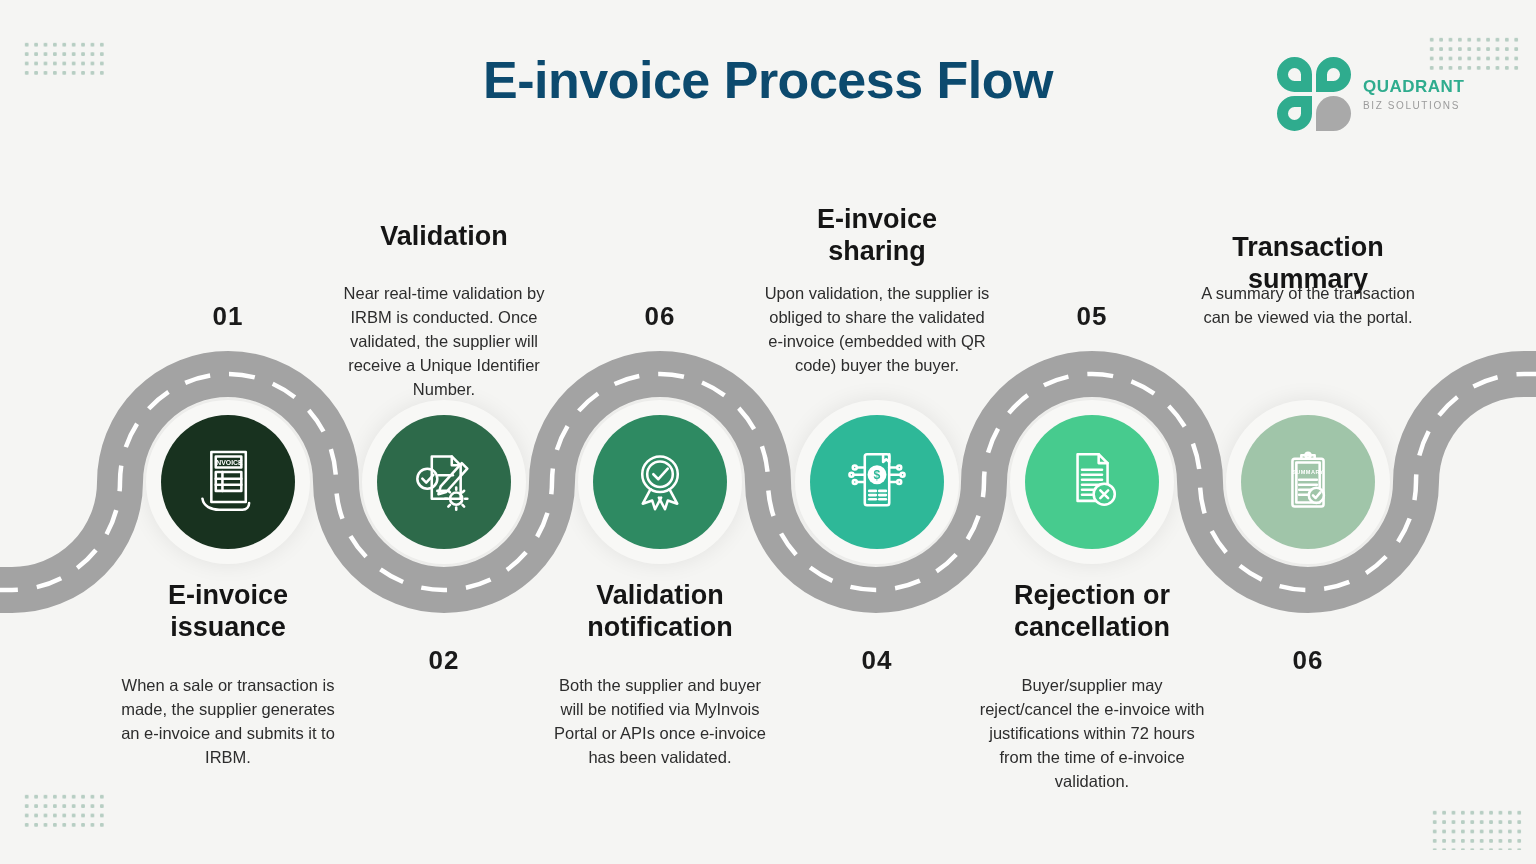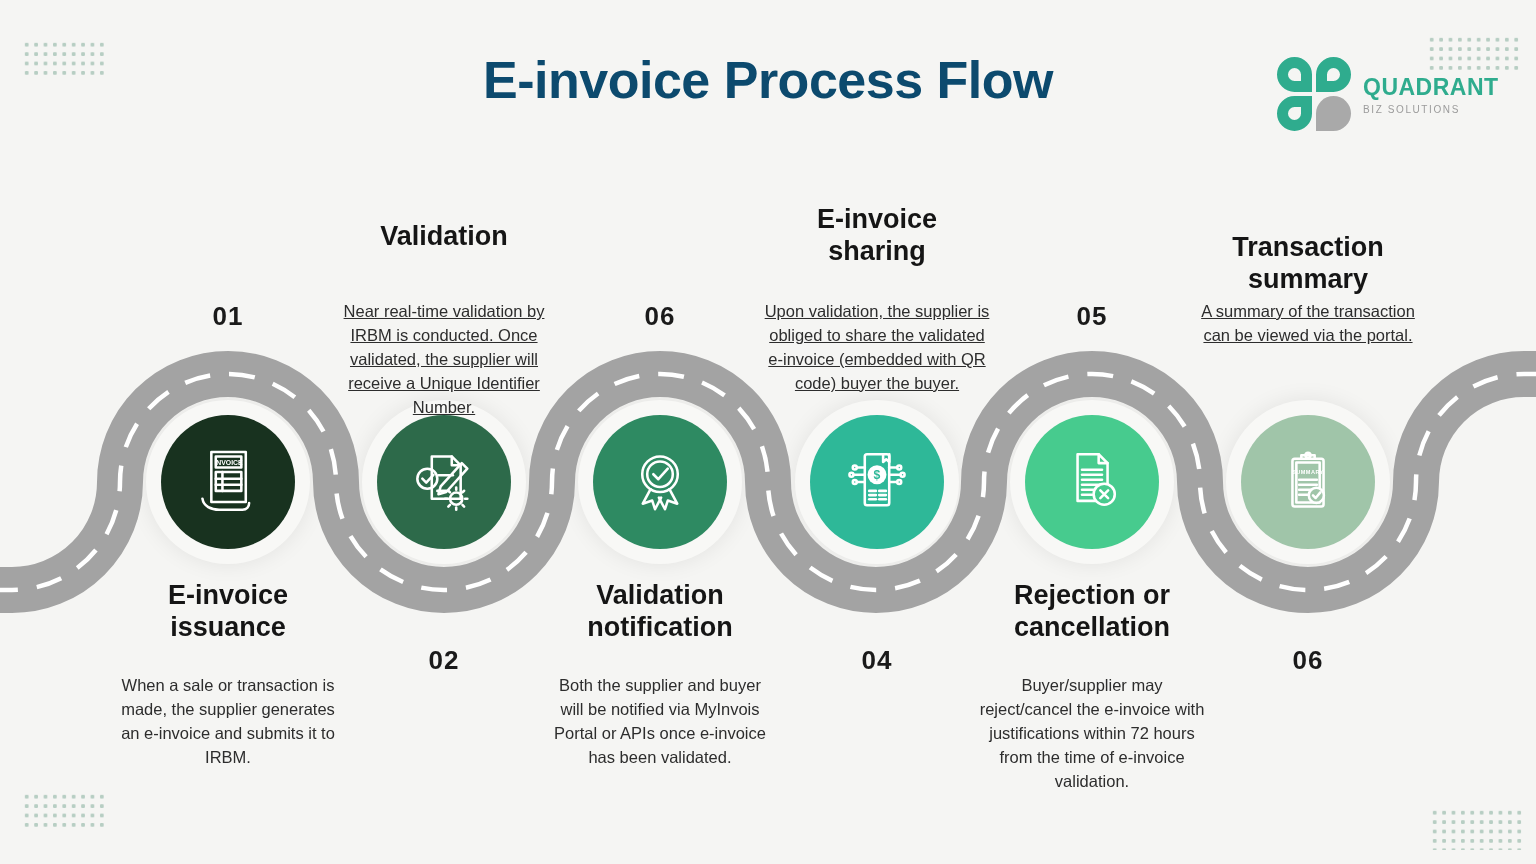--- a/index.html
+++ b/index.html
@@ -14,21 +14,21 @@
   
   .logo { position:absolute; top:57px; left:1277px; display:flex; align-items:center; gap:12px; }
   .petals { position:relative; width:74px; height:74px; }
   .petal { position:absolute; width:35px; height:35px; }
   .petal.donut { border:11px solid #2fac8e; background:transparent; }
   .petal.solid-gray { background:#a9a9a9; }
   .p-tl { top:0; left:0; border-radius:50% 50% 0 50%; }
   .p-tr { top:0; left:39px; border-radius:50% 50% 50% 0; }
   .p-bl { top:39px; left:0; border-radius:50% 0 50% 50%; }
   .p-br { top:39px; left:39px; border-radius:50% 50% 50% 0; }
-  .logo-text .brand { font-size:23px; font-weight:700; letter-spacing:0.5px; color:#2fac8e; }
+  .logo-text .brand { font-size:17px; font-weight:700; letter-spacing:0.5px; color:#2fac8e; }
   .logo-text .subbrand { font-size:10px; font-weight:400; letter-spacing:1.6px; color:#9b9b9b; margin-top:3px; }
 
   
   .dots { position:absolute;
     background-image: radial-gradient(circle, #b7cec3 1.9px, transparent 2.2px);
     background-size: 9.4px 9.4px; }
   .dots-tl { top:40px; left:22px; width:85px; height:38px; }
   .dots-bl { top:792px; left:22px; width:85px; height:38px; }
   .dots-tr { top:35px; left:1427px; width:94px; height:38px; }
   .dots-br { top:808px; left:1430px; width:94px; height:42px; }
@@ -56,21 +56,21 @@
   .circle svg .fill-white { fill:#ffffff; stroke:none; }
 
   .num { font-size:26px; font-weight:700; color:#1a1a1a; letter-spacing:1px; z-index:4; }
   .title { font-size:27px; font-weight:700; line-height:1.18; color:#151515; z-index:4; }
   .desc { font-size:16.5px; line-height:1.45; color:#2d2d2d; z-index:4; }
 
   .layout-a .num { top:301px; }
   .layout-a .title { top:580px; }
   .layout-a .desc { top:674px; }
   .layout-b .title { top:204px; }
-  .layout-b .desc { top:300px;text-decoration:underline; }
+  .layout-b .desc { top:282px; }
   .layout-b .num { top:645px; }
   .s2 .title { top:221px; }
 
   .s1 .title { width:210px; } .s3 .title { width:230px; } .s5 .title { width:250px; }
   .s4 .title { width:170px; } .s6 .title { width:210px;margin-top:28px; }
   .s1 .desc { width:225px; } .s2 .desc { width:215px; } .s3 .desc { width:215px; }
   .s4 .desc { width:225px; } .s5 .desc { width:228px; } .s6 .desc { width:225px; }
 
   
   .footer { position:absolute; top:818px; right:58px; font-size:22px; color:#3a3a3a; z-index:5; }

